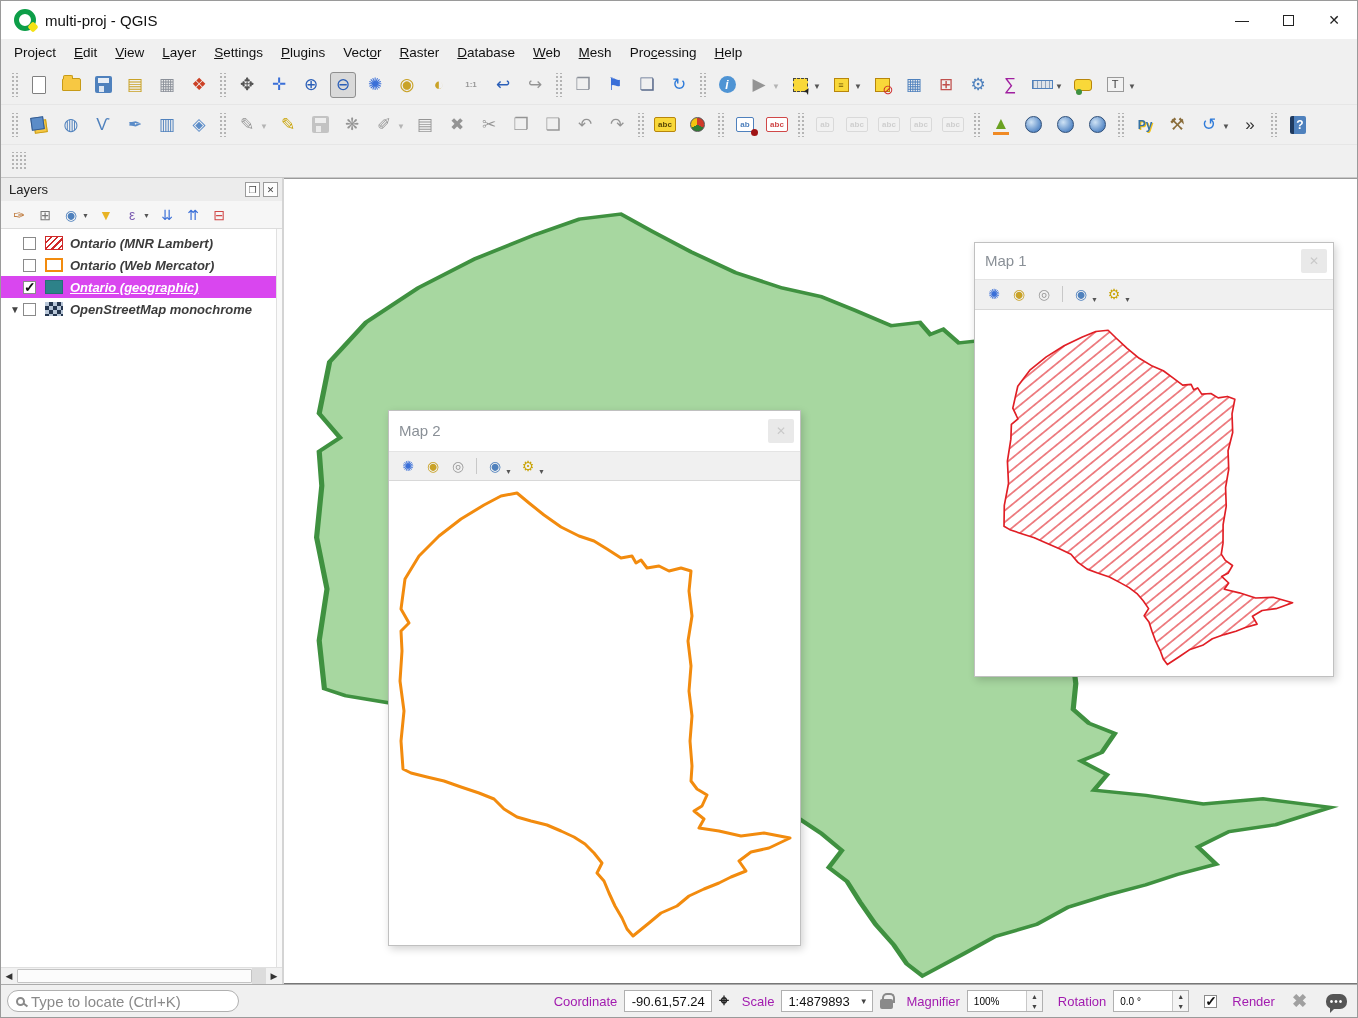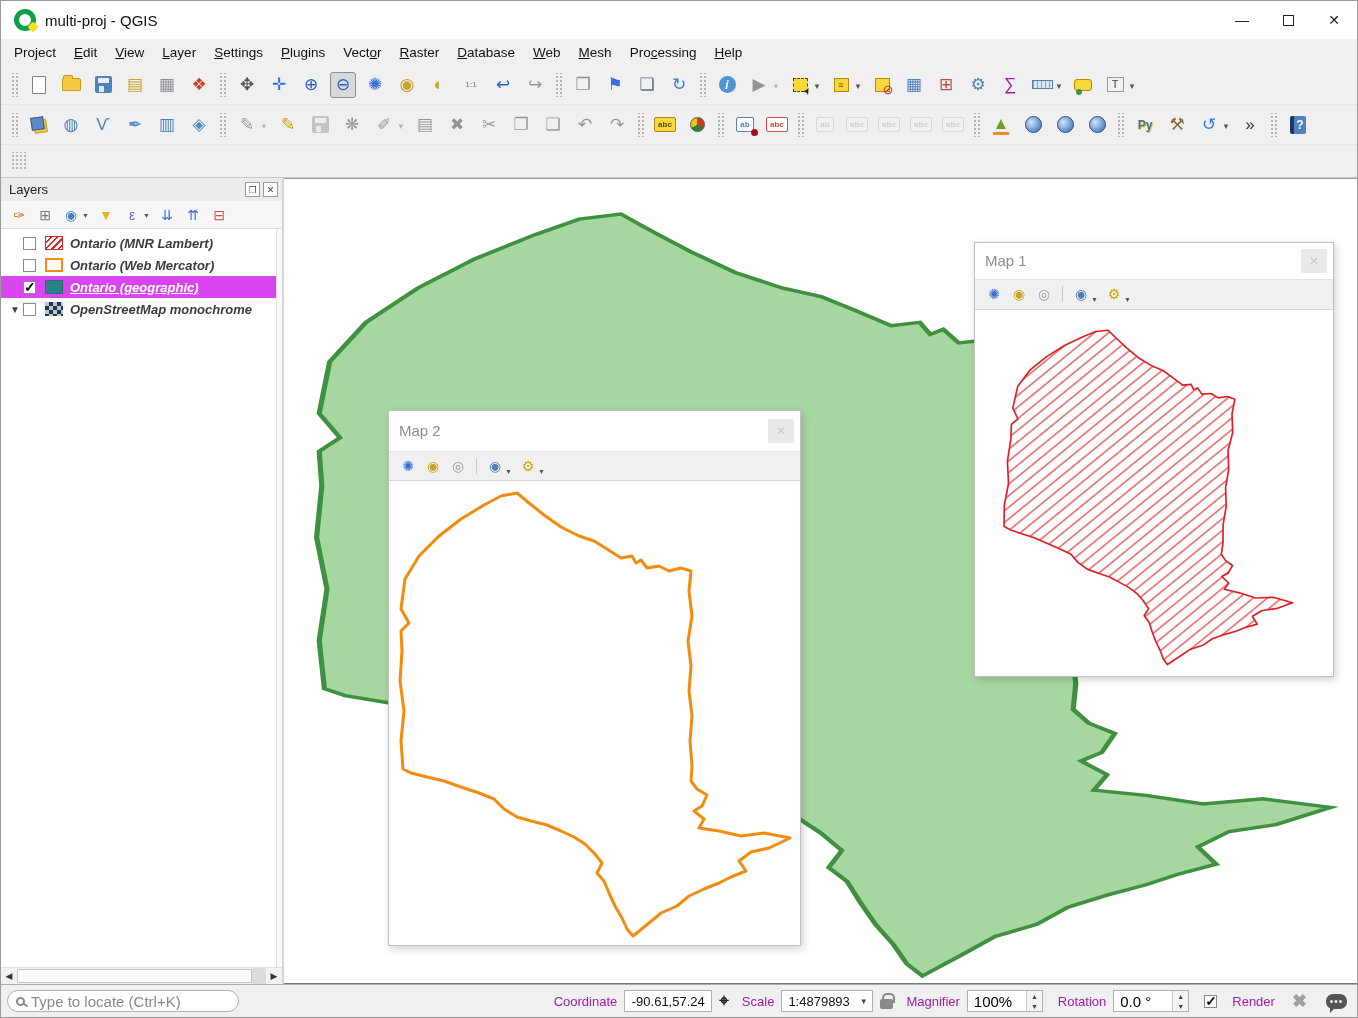--- a/index.html
+++ b/index.html
@@ -119,21 +119,21 @@
   .mini-mag { width:9px; height:9px; border:2px solid #8a8a8a; border-radius:50%; position:relative; flex:0 0 auto; }
   .mini-mag::after { content:""; position:absolute; width:5px; height:2px; background:#8a8a8a; right:-5px; bottom:-2px; transform:rotate(40deg); }
   .locator input { border:none; outline:none; width:100%; font-size:15px; color:#333; background:transparent; font-family:"Liberation Sans", sans-serif; }
   .locator input::placeholder { color:#8a8a8a; }
   .sb-group { display:flex; align-items:center; margin-left:auto; gap:7px; }
   .sb-label { color:#a21caf; }
   .sb-input { height:22px; background:#fff; border:1px solid #b0b0b0; font-size:13px; text-align:center; color:#111; font-family:"Liberation Sans", sans-serif; }
   .sb-combo { height:22px; background:#fff; border:1px solid #b0b0b0; display:flex; align-items:center; padding:0 6px; gap:10px; }
   .sb-combo .arr { font-size:8px; color:#444; }
   .spin { display:flex; height:22px; border:1px solid #b0b0b0; background:#fff; }
-  .spin input { border:none; outline:none; width:58px; padding-left:6px; font-size:15px; font-family:"Liberation Sans", sans-serif; }
+  .spin input { border:none; outline:none; width:58px; padding-left:6px; font-size:10px; font-family:"Liberation Sans", sans-serif; }
   .spin .btns { width:16px; border-left:1px solid #c8c8c8; display:flex; flex-direction:column; }
   .spin .btns span { flex:1; font-size:7px; color:#444; display:flex; align-items:center; justify-content:center; background:#f4f4f4; }
   .sb-check { display:flex; align-items:center; gap:6px; }
   .ic-mouse { font-size:17px; color:#222; font-weight:bold; }
   .ic-lock { width:13px; height:10px; background:#8a8a8a; border-radius:2px; position:relative; margin-top:6px; }
   .ic-lock::before { content:""; position:absolute; left:2px; top:-6px; width:9px; height:8px; border:2px solid #8a8a8a; border-bottom:none; border-radius:5px 5px 0 0; }
   .ic-crs { font-size:18px; color:#a0a0a0; font-weight:bold; }
   .ic-msg { width:21px; height:15px; background:#555; border-radius:7px; color:#fff; font-size:10px; letter-spacing:1px; display:flex; align-items:center; justify-content:center; position:relative; }
   .ic-msg::after { content:""; position:absolute; left:4px; bottom:-4px; border:4px solid transparent; border-top-color:#555; border-left-color:#555; }
 </style>

